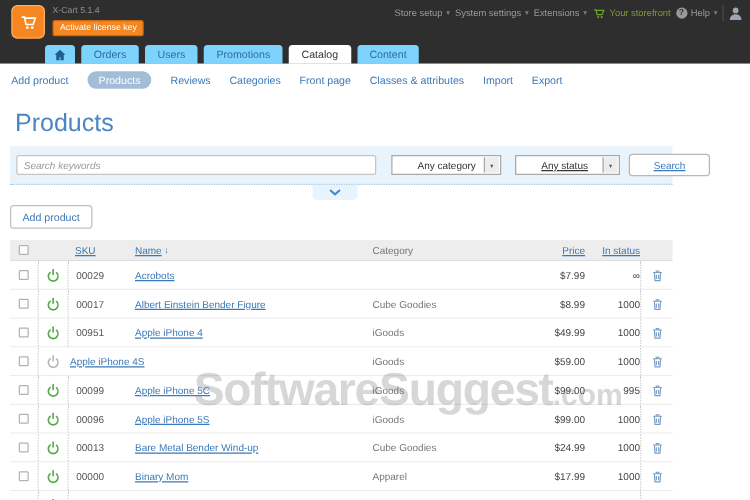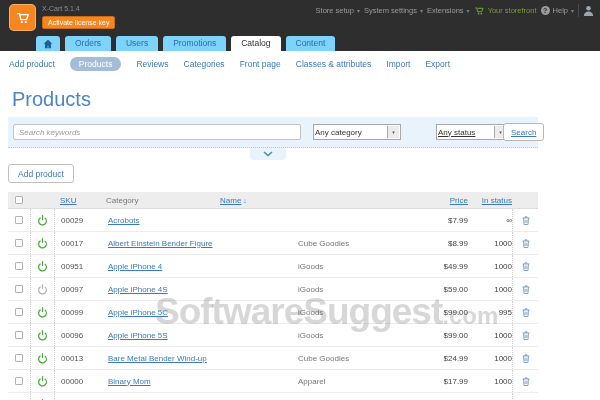--- a/index.html
+++ b/index.html
@@ -39,27 +39,27 @@
 
   
   .page-title { position:absolute; top:88px; left:12px; font-size:20px; font-weight:400; color:#4a86c5; }
 
   .search-panel { position:absolute; top:117px; left:8px; width:530px; height:31px;
                   background:#e8f3fb; border-bottom:1px dotted #a9cce4; }
   .kw { position:absolute; left:5px; top:7px; width:288px; height:16px; border:1px solid #c5c5c5;
         border-radius:2px; font-size:8px; padding:0 5px; color:#444; font-family:"Liberation Sans",sans-serif; }
   .kw::placeholder { font-style:italic; color:#9a9a9a; }
   .sel { position:absolute; top:7px; height:16px; background:#fff; border:1px solid #a9a9a9;
-         font-size:8px; color:#333; display:flex; align-items:center; padding-left:1px; cursor:pointer; }
+         font-size:8px; color:#333; display:flex; align-items:center; padding-left:20px; cursor:pointer; }
   .sel .dd { position:absolute; right:1px; top:1px; bottom:1px; width:12px; background:#ececec;
              border-left:1px solid #a9a9a9; display:flex; align-items:center; justify-content:center;
              font-size:5px; color:#555; }
   .sel.cat { left:305px; width:88px; }
-  .sel.stat { left:428px; width:72px;text-decoration:underline; }
-  .search-btn { position:absolute; left:495px; top:6px; height:18px; padding:0 7px; background:#fff;
+  .sel.stat { left:404px; width:84px;text-decoration:underline; }
+  .search-btn { position:absolute; left:495px; top:6px; height:18px; padding:0 19px; background:#fff;
                 border:1px solid #b7b7b7; border-radius:3px; color:#3b79b8; font-size:8px; cursor:pointer;
                 font-family:"Liberation Sans",sans-serif;text-decoration:underline; }
   .expander { position:absolute; top:148px; left:250px; width:36px; height:12px; background:#e8f3fb;
               border-radius:0 0 4px 4px; display:flex; align-items:center; justify-content:center; cursor:pointer; }
 
   .add-btn { position:absolute; top:164px; left:8px; height:19px; padding:0 9px; background:#fff;
              border:1px solid #c0c0c0; border-radius:3px; color:#3b79b8; font-size:8.5px; cursor:pointer;
              font-family:"Liberation Sans",sans-serif; }
 
   
@@ -190,25 +190,25 @@
 
   <div class="ptable">
     <div class="thead">
       <span class="c col-check">
           <span class="cb"></span>
         </span>
       <span class="c col-power"></span>
       <span class="c col-sku">
           <a class="hlink">SKU</a>
         </span>
-      <span class="c col-cat">Category</span>
       <span class="c col-name">
         <a class="hlink">Name</a>
         <span class="sort-arrow">↓</span>
       </span>
+      <span class="c col-cat">Category</span>
       <span class="c col-price">
           <a class="hlink">Price</a>
         </span>
       <span class="c col-stock">
           <a class="hlink">In status</a>
         </span>
       <span class="c col-trash"></span>
     </div>
 
     <div class="trow">
@@ -286,21 +286,20 @@
     <div class="trow">
       <span class="c col-check">
           <span class="cb"></span>
         </span>
       <span class="c col-power">
           <svg class="pw off" width="11" height="11" viewBox="0 0 12 12">
             <circle cx="6" cy="6.6" r="4.2" fill="none" stroke="currentColor" stroke-width="1.4" stroke-dasharray="21 5.4" transform="rotate(-53 6 6.6)"></circle>
             <line x1="6" y1="0.8" x2="6" y2="5" stroke="currentColor" stroke-width="1.4" stroke-linecap="round"></line>
           </svg>
         </span>
-      <span class="c col-sku">00097</span>
       <span class="c col-name">
           <a class="plink">Apple iPhone 4S</a>
         </span>
       <span class="c col-cat">iGoods</span>
       <span class="c col-price">$59.00</span>
       <span class="c col-stock">1000</span>
       <span class="c col-trash">
           <svg class="trash" width="10" height="11" viewBox="0 0 10 11">
             <path d="M1.5 3h7M4 3V1.8h2V3M2.5 3l.5 6.5h4l.5-6.5M4.1 4.7v3.4M5.9 4.7v3.4" fill="none" stroke="#7a9cc4" stroke-width="0.9"></path>
           </svg>

